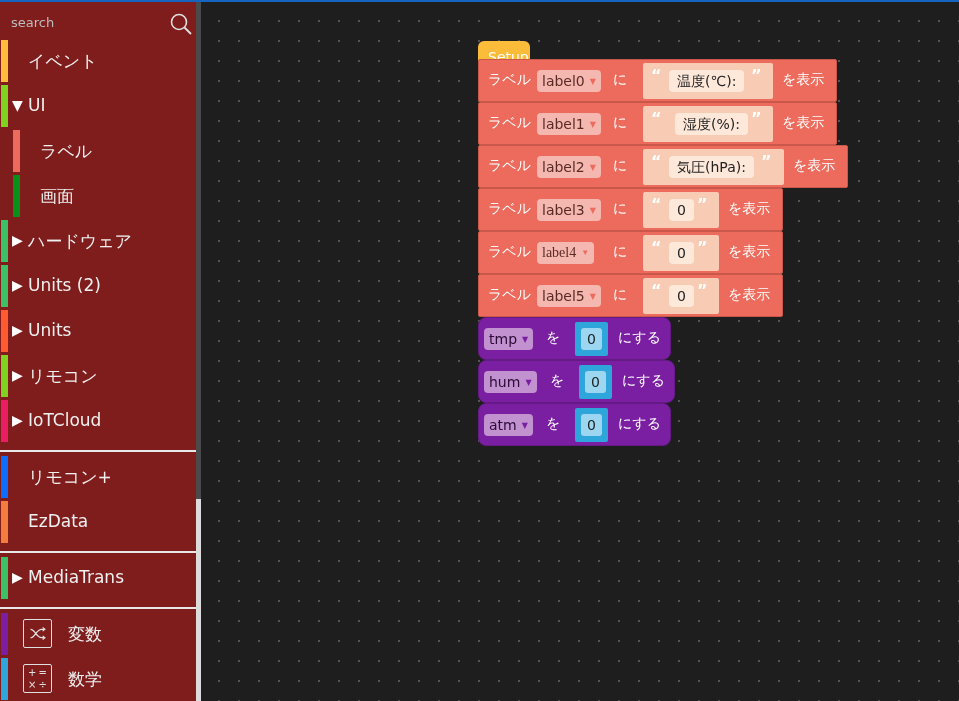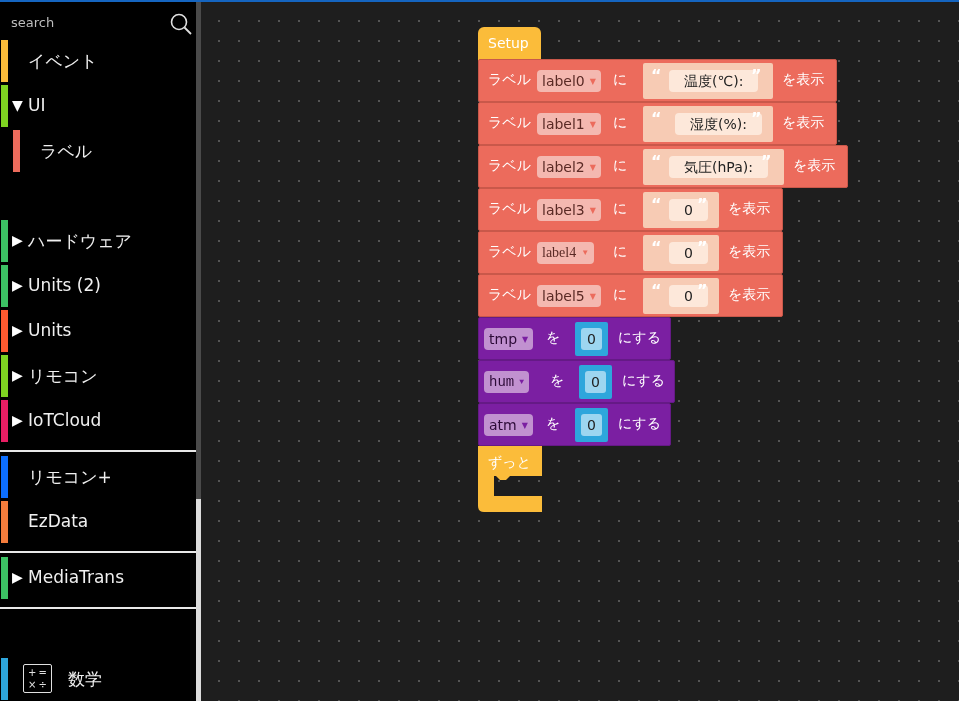--- a/index.html
+++ b/index.html
@@ -1,18 +1,18 @@
 <!DOCTYPE html>
 <html><head>
 <meta charset="utf-8">
 <style>
   * { box-sizing: border-box; margin: 0; padding: 0; }
   html, body { width: 959px; height: 701px; overflow: hidden; background: #1e1e1e; font-family: "DejaVu Sans", "Liberation Sans", sans-serif; }
   .topbar { position: absolute; left: 0; top: 0; width: 959px; height: 2px; background: #1565c0; }
-  .sidebar { position: absolute; left: 0; top: 2px; width: 196px; height: 699px; background: #000000; color: #f0f0f0; }
+  .sidebar { position: absolute; left: 0; top: 2px; width: 196px; height: 699px; background: #7f1d1d; color: #f0f0f0; }
   .scrollbar { position: absolute; left: 196px; top: 2px; width: 5px; height: 699px; background: #4a4a4a; }
   .scroll-thumb { position: absolute; left: 196px; top: 499px; width: 5px; height: 202px; background: #dcdcdc; }
   .search { position: absolute; left: 0; top: 0; width: 196px; height: 40px; }
   .search-text { position: absolute; left: 11px; top: 13px; font-size: 13px; color: #bdbdbd; }
   .search-icon { position: absolute; left: 170px; top: 11px; width: 22px; height: 22px; }
   .cat { position: absolute; left: 0; width: 196px; height: 42px; }
   .cat .bar { position: absolute; left: 1px; top: 0; width: 7px; height: 42px; }
   .cat.sub .bar { left: 13px; }
   .cat .arrow { position: absolute; left: 12px; top: 12px; font-size: 14px; color: #fff; }
   .cat .label { position: absolute; left: 28px; top: 10px; font-size: 17px; color: #f0f0f0; white-space: nowrap; }
@@ -22,30 +22,30 @@
   .sep { position: absolute; left: 0; width: 196px; height: 2px; background: #e8e8e8; }
 
   .workspace { position: absolute; left: 201px; top: 2px; width: 758px; height: 699px;
     background-color: #1e1e1e;
     background-image: radial-gradient(circle, #555 0.9px, transparent 1.1px);
     background-size: 20px 20px; background-position: 8px 9px; }
 
   .blk { position: absolute; font-size: 14px; color: #fff; white-space: nowrap; }
   .hat { background: #fbbc3a; border-radius: 6px 6px 0 0; }
   .red { background: #ec6b5c; border: 1px solid #c9584a; border-radius: 2px; }
-  .purple { background: #7b1fa2; border: 1px solid #651a86; border-radius: 2px; }
+  .purple { background: #7b1fa2; border: 1px solid #651a86; border-radius: 8px; }
   .dd { position: absolute; height: 22px; border-radius: 4px; padding: 0 5px; font-size: 14px; line-height: 22px; }
   .dd.red-dd { background: #f4b8b0; color: #5a2a25; }
   .dd.purple-dd { background: #c191d0; color: #2d0b38; }
   .dd .tri { font-size: 8px; margin-left: 5px; vertical-align: 2px; }
   .dd.red-dd .tri { color: #ec6b5c; }
   .dd.purple-dd .tri { color: #7b1fa2; }
   .txtslot { position: absolute; background: #f7cbb4; border-radius: 2px; height: 36px; }
   .txtslot .q { position: absolute; top: 3px; font-size: 16px; color: #fff; font-weight: bold; }
-  .txtslot .val { position: absolute; top: 7px; height: 22px; background: #fde8da; color: #222; border-radius: 4px; padding: 0 15px; line-height: 22px; font-size: 14px; }
+  .txtslot .val { position: absolute; top: 7px; height: 22px; background: #fde8da; color: #222; border-radius: 4px; padding: 0 8px; line-height: 22px; font-size: 14px; }
   .numslot { position: absolute; background: #2ea6dc; border-radius: 2px; width: 33px; height: 34px; }
   .numslot .val { position: absolute; left: 6px; top: 6px; width: 21px; height: 22px; background: #9dd6f0; color: #222; border-radius: 3px; text-align: center; line-height: 22px; font-size: 14px; }
   .t { position: absolute; font-size: 14px; color: #fff; }
 </style>
 </head>
 <body>
 
 <div class="topbar"></div>
 
 <div class="sidebar">
@@ -63,20 +63,24 @@
   </div>
   <div class="cat" style="top:83px">
     <div class="bar" style="background:#7ed321"></div>
     <span class="arrow">▼</span>
     <span class="label">UI</span>
   </div>
   <div class="cat sub" style="top:128px">
     <div class="bar" style="background:#ec6b5c"></div>
     <span class="label">ラベル</span>
   </div>
+  <div class="cat sub" style="top:173px">
+    <div class="bar" style="background:#0a8f1a"></div>
+    <span class="label">画面</span>
+  </div>
   <div class="cat" style="top:218px">
     <div class="bar" style="background:#3cc264"></div>
     <span class="arrow">▶</span>
     <span class="label">ハードウェア</span>
   </div>
   <div class="cat" style="top:263px">
     <div class="bar" style="background:#3cc264"></div>
     <span class="arrow">▶</span>
     <span class="label">Units (2)</span>
   </div>
@@ -104,37 +108,45 @@
     <div class="bar" style="background:#f47c3c"></div>
     <span class="label">EzData</span>
   </div>
   <div class="sep" style="top:549px"></div>
   <div class="cat" style="top:555px">
     <div class="bar" style="background:#3cc264"></div>
     <span class="arrow">▶</span>
     <span class="label">MediaTrans</span>
   </div>
   <div class="sep" style="top:605px"></div>
+  <div class="cat" style="top:611px">
+    <div class="bar" style="background:#7b1fa2"></div>
+    <svg class="cat-icon" viewBox="0 0 29 29">
+      <path d="M7 10 C12 10, 13 19, 19 19 L22 19 M7 19 C12 19, 13 10, 19 10 L22 10" fill="none" stroke="#e0e0e0" stroke-width="1.4"></path>
+      <path d="M20 8 L22.5 10 L20 12 M20 17 L22.5 19 L20 21" fill="none" stroke="#e0e0e0" stroke-width="1.2"></path>
+    </svg>
+    <span class="label icon-label">変数</span>
+  </div>
   <div class="cat" style="top:656px">
     <div class="bar" style="background:#2ea6dc"></div>
     <div class="cat-icon" style="font-size:10px;line-height:11px;color:#e0e0e0;padding:2px 3px;display:grid;grid-template-columns:1fr 1fr;text-align:center;">
       <span>+</span>
       <span>=</span>
       <span>×</span>
       <span>÷</span>
     </div>
     <span class="label icon-label">数学</span>
   </div>
 </div>
 <div class="scrollbar"></div>
 <div class="scroll-thumb"></div>
 
 <div class="workspace">
 
-  <div class="blk hat" style="left:277px;top:25px;width:63px;height:34px;">
+  <div class="blk hat" style="left:277px;top:39px;width:52px;height:34px;">
     <span class="t" style="left:10px;top:8px;">Setup</span>
   </div>
 
   <div class="blk red" style="left:277px;top:57px;width:359px;height:43px;">
     <span class="t" style="left:9px;top:11px;">ラベル</span>
     <span class="dd red-dd" style="left:58px;top:10px;"><span>label0</span><span class="tri">▼</span></span>
     <span class="t" style="left:134px;top:11px;">に</span>
     <div class="txtslot" style="left:164px;top:3px;width:130px;">
       <span class="q" style="left:8px;">“</span>
       <span class="val" style="left:26px;">温度(℃):</span>
@@ -206,36 +218,30 @@
   <div class="blk purple" style="left:277px;top:315px;width:193px;height:43px;">
     <span class="dd purple-dd" style="left:5px;top:10px;"><span>tmp</span><span class="tri">▼</span></span>
     <span class="t" style="left:67px;top:11px;">を</span>
     <div class="numslot" style="left:96px;top:4px;">
       <span class="val">0</span>
     </div>
     <span class="t" style="left:139px;top:11px;">にする</span>
   </div>
 
   <div class="blk purple" style="left:277px;top:358px;width:197px;height:43px;">
-    <span class="dd purple-dd" style="left:5px;top:10px;font-family:Liberation Mono, monospace;"><span>hum</span><span class="tri">▼</span></span>
+    <span class="dd purple-dd" style="left:5px;top:10px;"><span>hum</span><span class="tri">▼</span></span>
     <span class="t" style="left:71px;top:11px;">を</span>
     <div class="numslot" style="left:100px;top:4px;">
       <span class="val">0</span>
     </div>
     <span class="t" style="left:143px;top:11px;">にする</span>
   </div>
 
   <div class="blk purple" style="left:277px;top:401px;width:193px;height:43px;">
     <span class="dd purple-dd" style="left:5px;top:10px;"><span>atm</span><span class="tri">▼</span></span>
     <span class="t" style="left:67px;top:11px;">を</span>
     <div class="numslot" style="left:96px;top:4px;">
       <span class="val">0</span>
     </div>
     <span class="t" style="left:139px;top:11px;">にする</span>
   </div>
 
-  <div class="blk" style="left:277px;top:444px;width:66px;height:66px;">
-    <svg width="66" height="66" viewBox="0 0 66 66" style="position:absolute;left:0;top:0;">
-      <path d="M0 0 H64 V30 H32 L28 34 L22 34 L18 30 H16 V50 H64 V66 H6 Q0 66 0 60 Z" fill="#fbbc3a"></path>
-    </svg>
-    <span class="t" style="left:10px;top:8px;">ずっと</span>
-  </div>
 </div>
 
 </body></html>

